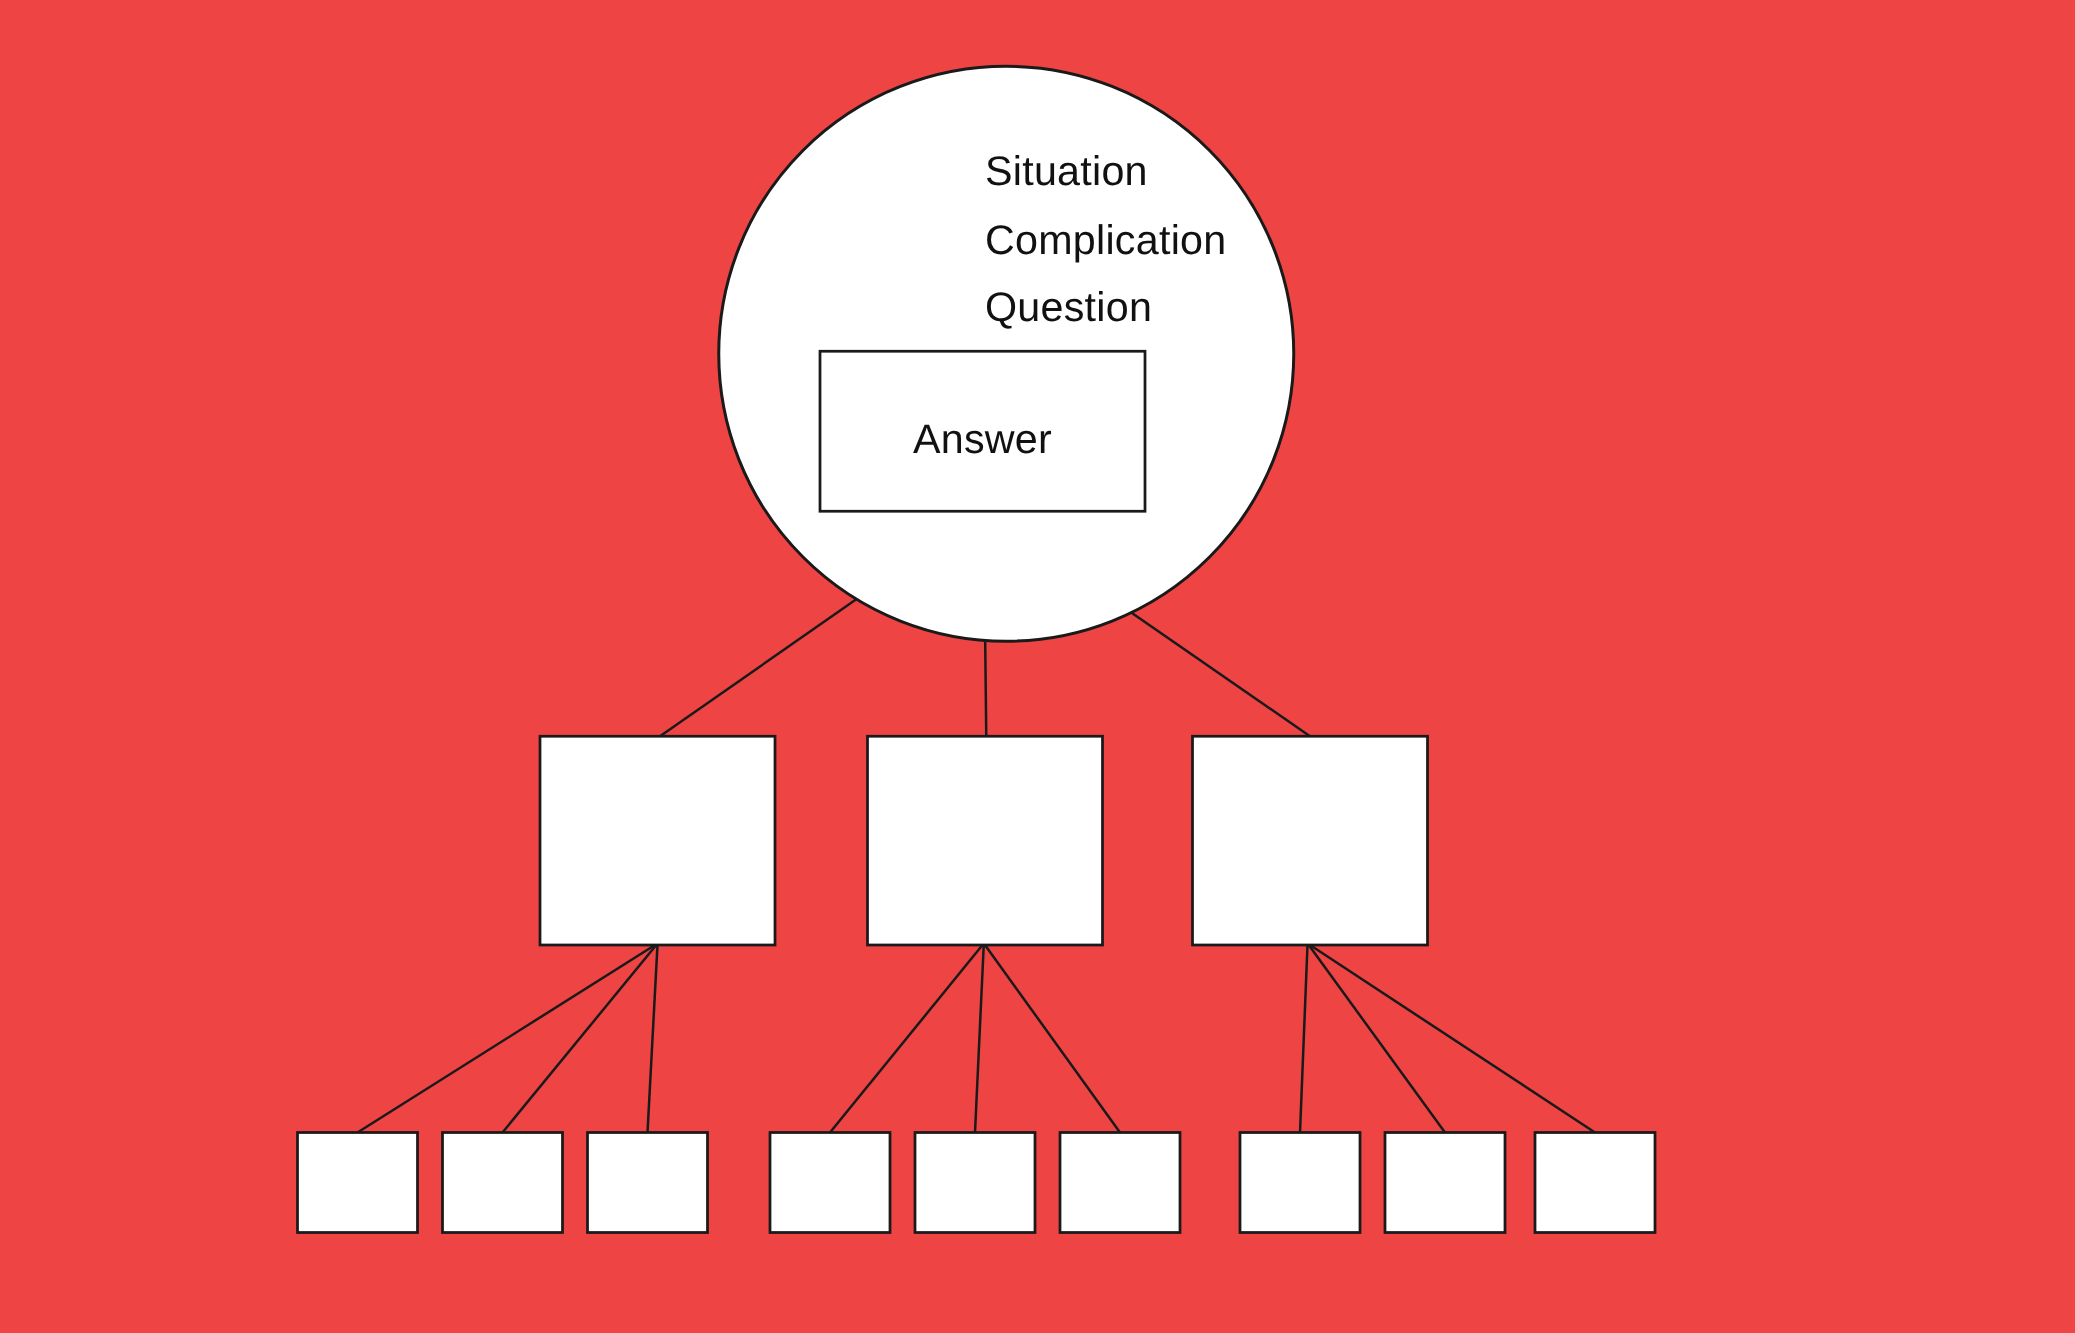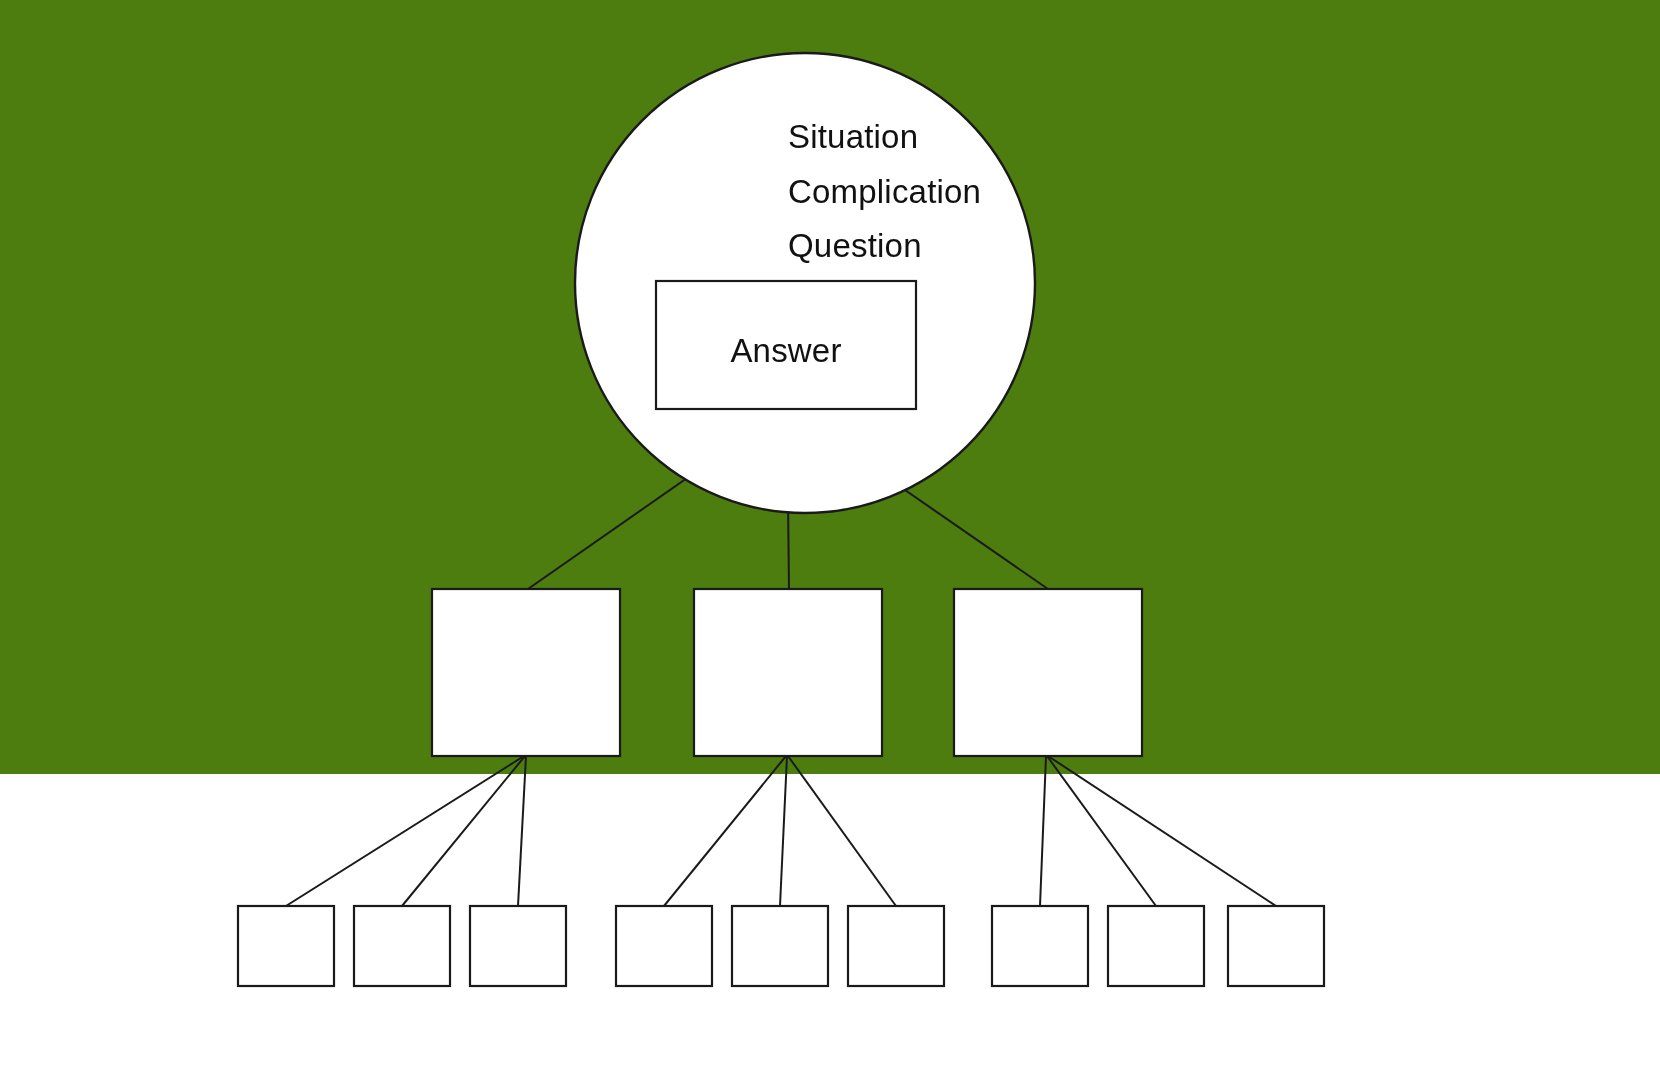--- a/index.html
+++ b/index.html
@@ -9,22 +9,22 @@
   }
   body {
     width: 1660px;
     height: 1066px;
     font-family: "Liberation Sans", sans-serif;
     overflow: hidden;
   }
   #diagram-root {
     position: relative;
     width: 1660px;
-    height: 774px;
-    background: #4d7c0f;
+    height: 1066px;
+    background: #ef4444;
   }
   svg#pyramid-svg {
     position: absolute;
     top: 0;
     left: 0;
     width: 1660px;
     height: 1066px;
     display: block;
   }
   .node-shape {

